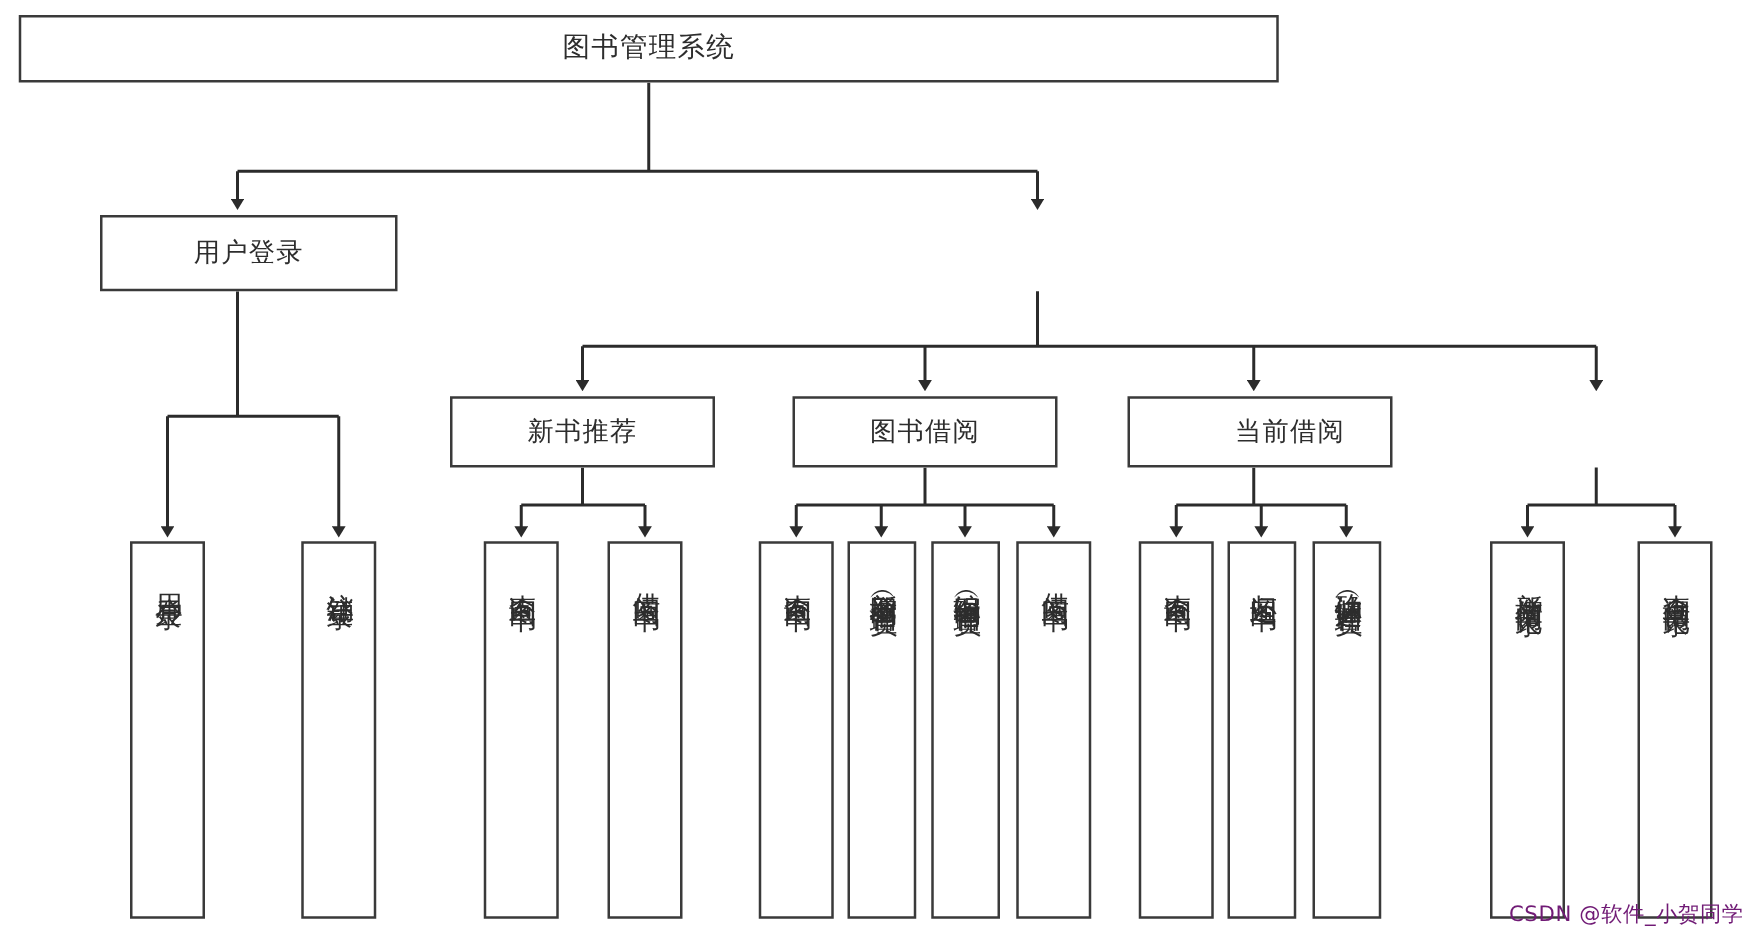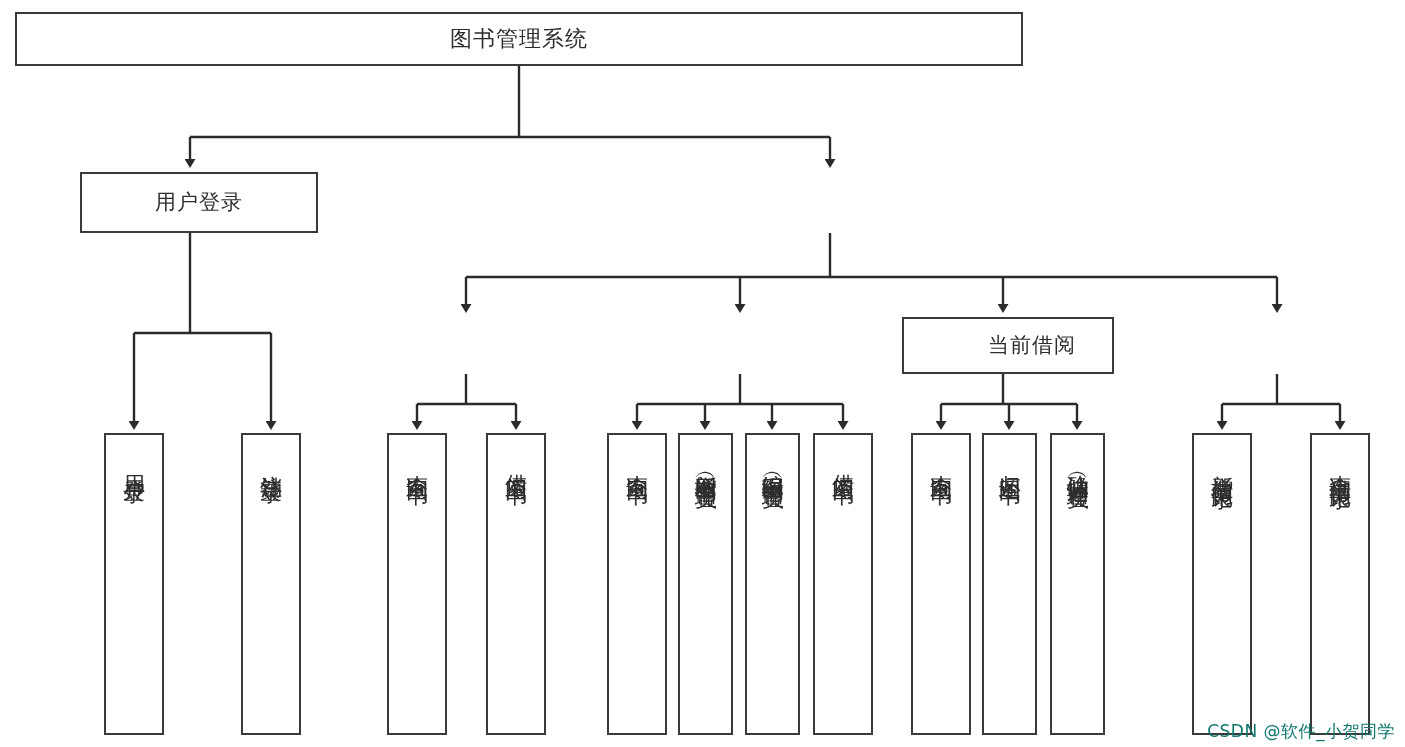--- a/index.html
+++ b/index.html
@@ -58,21 +58,21 @@
     letter-spacing:3px;
     white-space:nowrap;
     color:#2d2d2d;
   }
   .node.leaf.tall .label{font-size:22px;letter-spacing:2px;}
   .watermark{
     position:absolute;
     right:10px;
     bottom:4px;
     font-size:17px;
-    color:#0f766e;
+    color:#701a75;
     letter-spacing:0.5px;
     z-index:5;
     white-space:nowrap;
   }
 </style>
 </head>
 <body>
 
 <div id="canvas">
 
@@ -127,20 +127,26 @@
   </svg>
 
   <div class="node root" style="left:15px; top:12px; width:1008px; height:54px;">
     <span class="label">图书管理系统</span>
   </div>
 
   <div class="node h" style="left:80px; top:172px; width:238px; height:61px;">
     <span class="label">用户登录</span>
   </div>
 
+  <div class="node h" style="left:360px; top:317px; width:212px; height:57px;">
+    <span class="label">新书推荐</span>
+  </div>
+  <div class="node h" style="left:634px; top:317px; width:212px; height:57px;">
+    <span class="label">图书借阅</span>
+  </div>
   <div class="node h" style="left:902px; top:317px; width:212px; height:57px;padding-left:48px;">
     <span class="label">当前借阅</span>
   </div>
 
   <div class="node leaf" style="left:104px; top:433px; width:60px; height:302px;">
     <span class="label">用户登录</span>
   </div>
   <div class="node leaf" style="left:241px; top:433px; width:60px; height:302px;">
     <span class="label">注销登录</span>
   </div>

